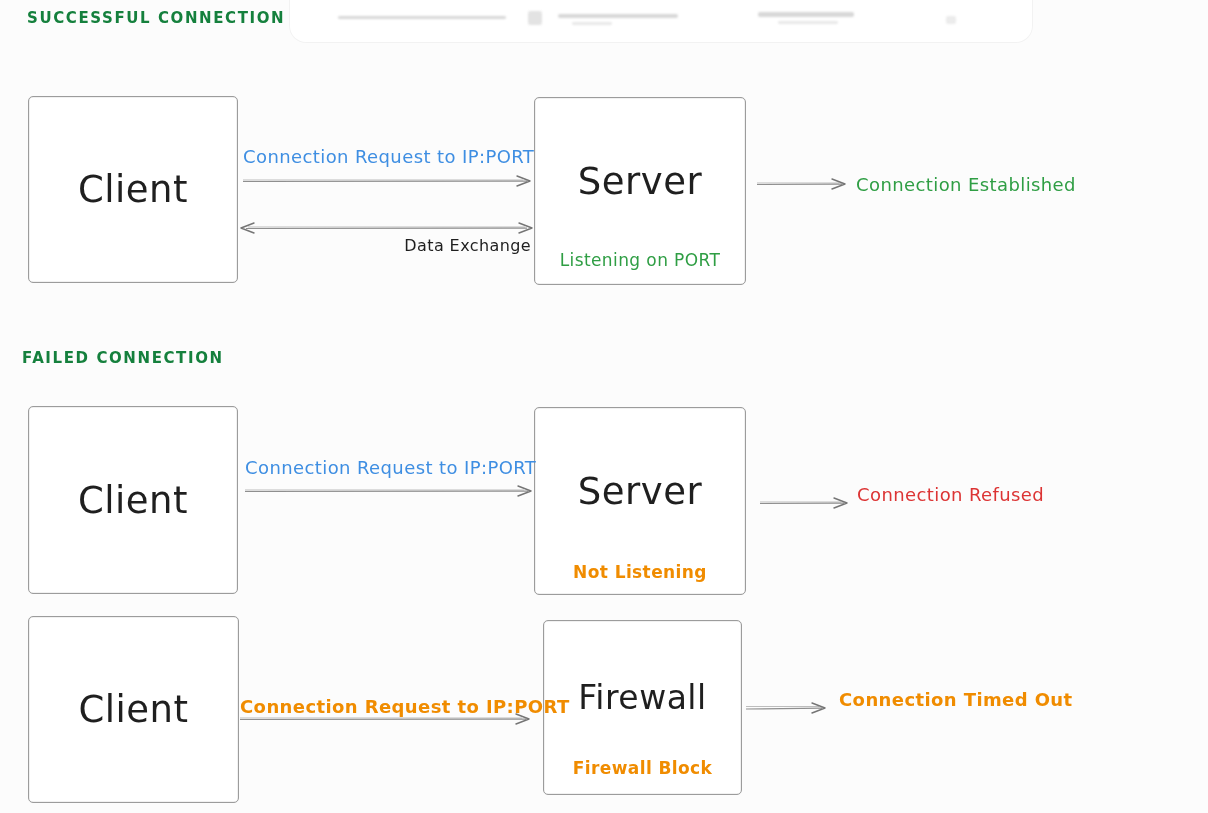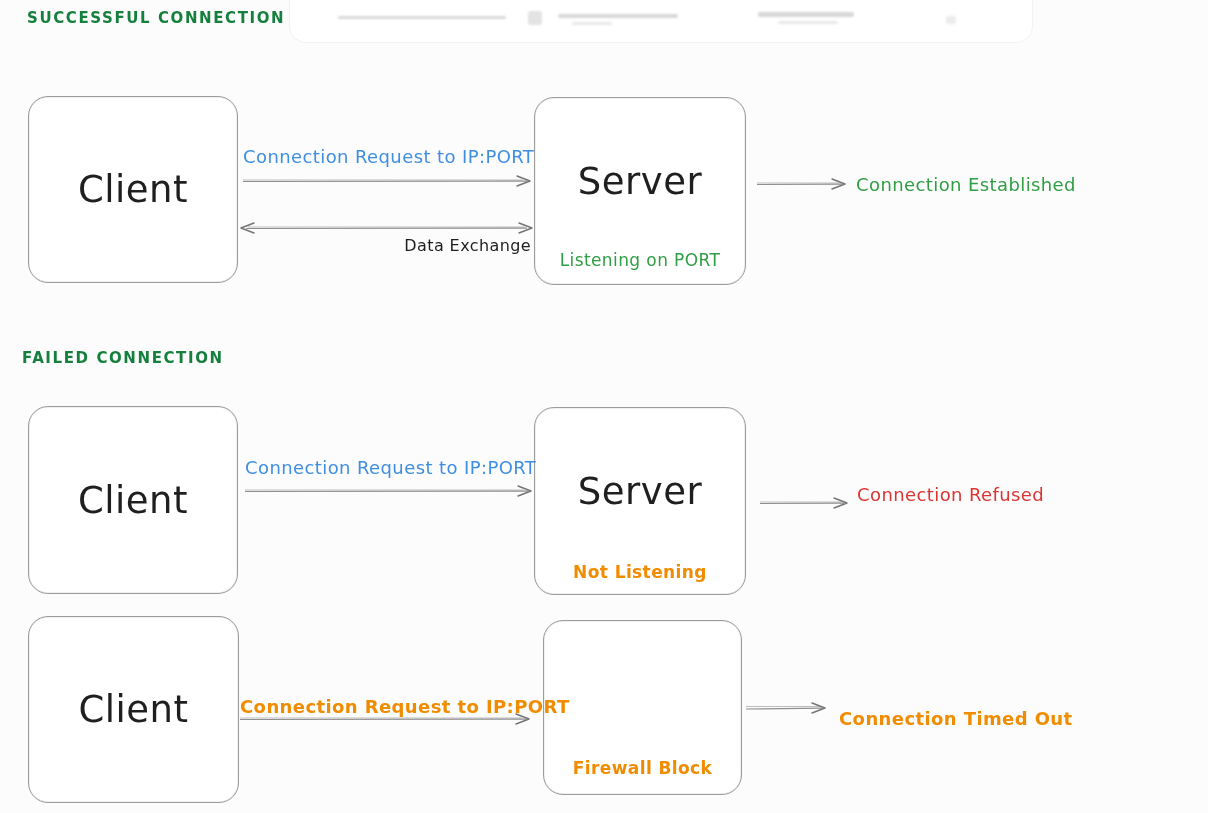--- a/index.html
+++ b/index.html
@@ -21,21 +21,21 @@
     filter:blur(1.2px);border-radius:2px;
   }
   
   .section-title{
     font-size:15px;font-weight:600;letter-spacing:1.6px;
     color:#15803d;white-space:nowrap;
   }
   
   .node{
     border:1.5px solid var(--border,#9c9c9c);
-    border-radius:20px;background:#ffffff;
+    border-radius:5px;background:#ffffff;
     box-shadow:inset 0 0 0 0.5px rgba(150,150,150,0.28);
     display:flex;align-items:center;justify-content:center;
   }
   .node-label{
     font-size:37px;letter-spacing:0.5px;color:var(--ink,#1f1f1f);
     white-space:nowrap;
   }
   .node-label.fw{font-size:33px;}
   .node-status{
     position:absolute;left:0;right:0;text-align:center;
@@ -124,28 +124,29 @@
   <line class="shaft" x1="0" y1="7.5" x2="84" y2="7.2"></line>
   <polyline class="head" points="74,2 87,7 74,12"></polyline>
 </svg>
 <div class="abs lbl c-red" style="left:857px;top:484px;">Connection Refused</div>
 
 <div class="abs node" style="left:28px;top:616px;width:209px;height:185px;">
   <span class="node-label">Client</span>
 </div>
 
 <div class="abs node" style="left:543px;top:620px;width:197px;height:173px;">
+  <span class="node-label fw" style="position:relative;top:-10px;">Firewall</span>
   <span class="node-status c-orange" style="bottom:16px;">Firewall Block</span>
 </div>
 
 <div class="abs lbl c-orange centered" style="left:240px;top:696px;width:290px;">Connection Request to IP:PORT</div>
 <svg class="abs arrow" style="left:240px;top:712px;" width="290" height="14" viewBox="0 0 290 14">
   <line class="shaft-hi" x1="0" y1="6" x2="282" y2="6"></line>
   <line class="shaft" x1="0" y1="7.5" x2="286" y2="7.2"></line>
   <polyline class="head" points="276,2 289,7 276,12"></polyline>
 </svg>
 
 <svg class="abs arrow" style="left:746px;top:701px;" width="80" height="14" viewBox="0 0 80 14">
   <line class="shaft-hi" x1="0" y1="5.5" x2="73" y2="5.5"></line>
   <line class="shaft" x1="0" y1="8" x2="76" y2="7.2"></line>
   <polyline class="head" points="66,2 79,7 66,12"></polyline>
 </svg>
-<div class="abs lbl c-orange" style="left:839px;top:708px;">Connection Timed Out</div>
+<div class="abs lbl c-orange" style="left:839px;top:689px;">Connection Timed Out</div>
 
 </body></html>

